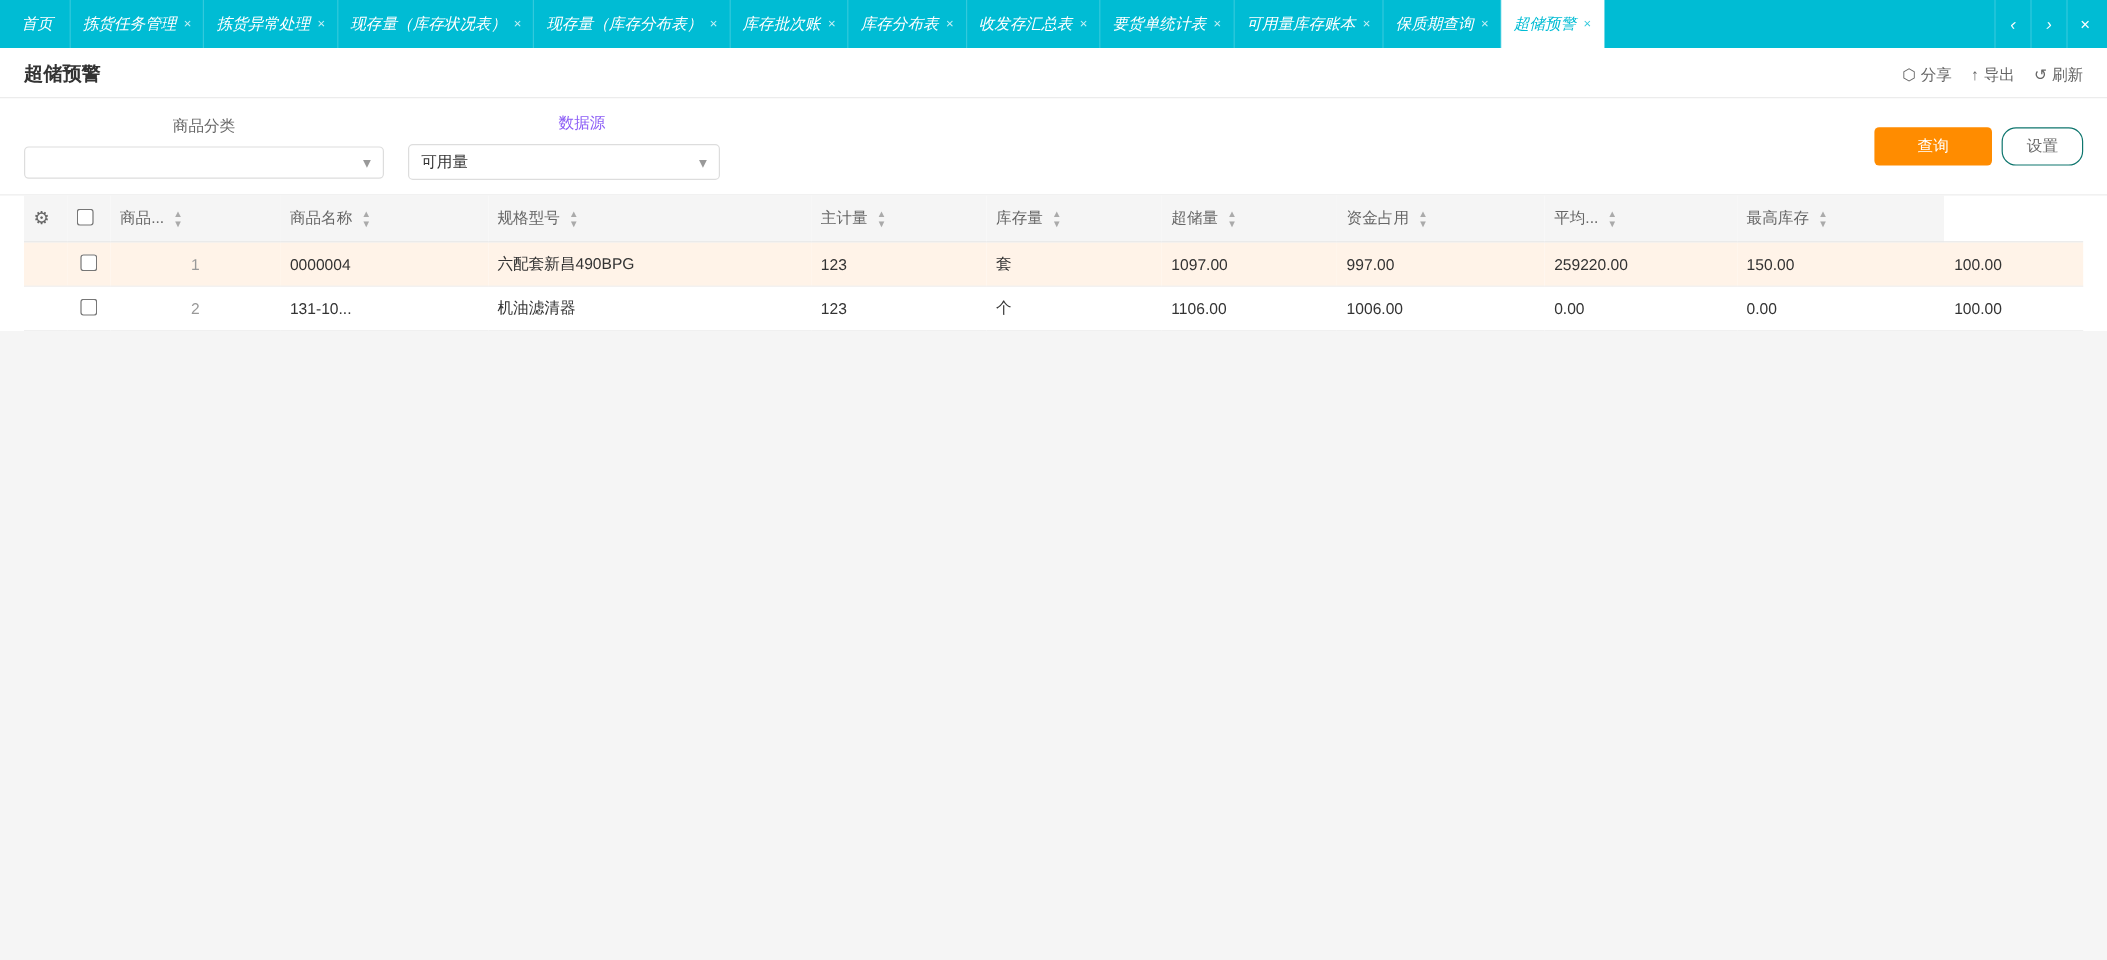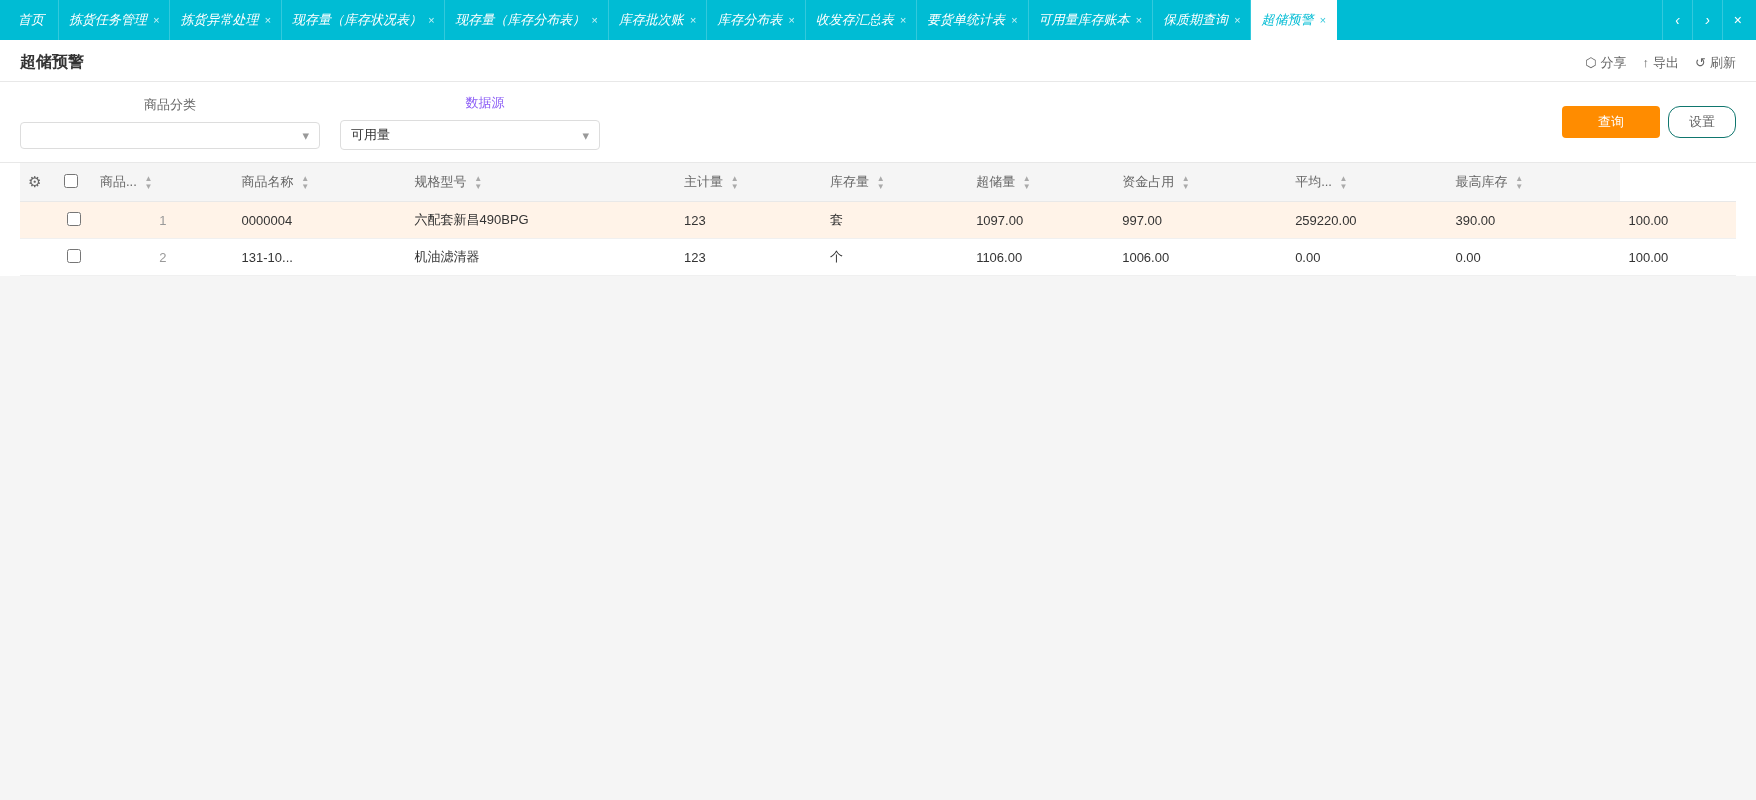--- a/index.html
+++ b/index.html
@@ -371,21 +371,21 @@
       <input type="checkbox" style="">
     </td>
     <td class="row-num">1</td>
     <td>0000004</td>
     <td>六配套新昌490BPG</td>
     <td>123</td>
     <td>套</td>
     <td>1097.00</td>
     <td>997.00</td>
     <td>259220.00</td>
-    <td>390.00</td>
+    <td>150.00</td>
     <td>100.00</td>
   </tr>
         <tr>
     <td class="gear-cell"></td>
     <td class="checkbox-cell">
       <input type="checkbox" style="">
     </td>
     <td class="row-num">2</td>
     <td>131-10...</td>
     <td>机油滤清器</td>

